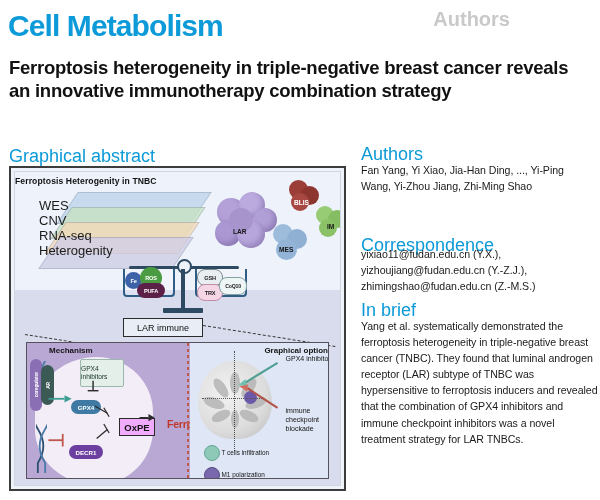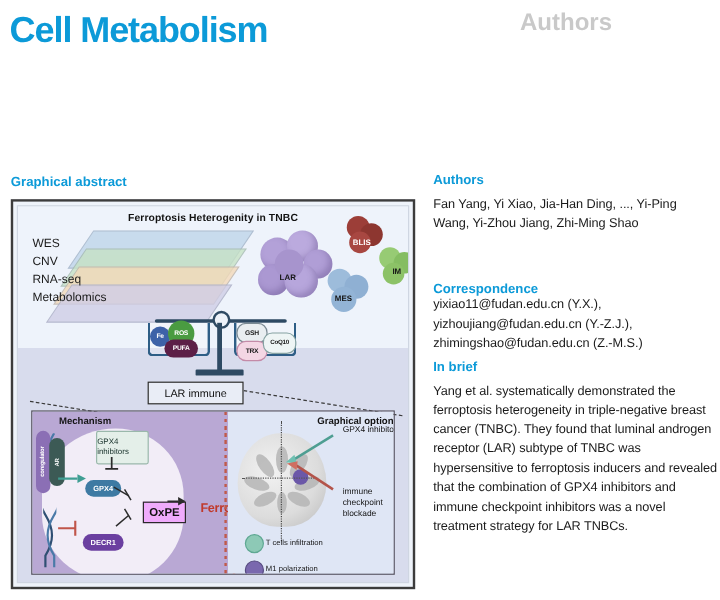--- a/index.html
+++ b/index.html
@@ -23,21 +23,21 @@
     font-size:20px;font-weight:bold;color:#c9c9c9;letter-spacing:0px;
   }
   .paper-title{
     position:absolute;left:9px;top:56px;width:572px;
     font-size:18.5px;font-weight:bold;color:#111;line-height:1.25;
     letter-spacing:-0.25px;
   }
 
   
   .sec-head{
-    color:#0c9ad8;font-size:11px;font-weight:bold;
+    color:#0c9ad8;font-size:18px;font-weight:normal;
     position:absolute;
   }
   #h-graphical{left:9px;top:146px;}
   #h-authors{left:361px;top:144px;}
   #h-corr{left:361px;top:235px;}
   #h-inbrief{left:361px;top:300px;}
 
   .body-txt{
     position:absolute;color:#1a1a1a;font-size:10.6px;line-height:1.52;
     letter-spacing:-0.05px;
@@ -52,33 +52,33 @@
     border:2px solid #3c3c3c;background:#eef3fa;overflow:hidden;
     box-sizing:border-box;
   }
   .fig-inner{position:absolute;inset:3px;border:1px solid #cfd6e2;background:#edf2f9;overflow:hidden;}
 
   .band-top{position:absolute;left:0;top:0;right:0;height:118px;background:#eef3fb;}
   .band-mid{position:absolute;left:0;top:118px;right:0;height:40px;background:#d8dced;}
   .band-bot{position:absolute;left:0;top:158px;right:0;bottom:0;background:#d8dced;}
 
   .fig-title{
-    position:absolute;left:0;right:0;top:4px;text-align:center;
+    position:absolute;left:0;right:0;top:4px;text-align:left;
     font-size:8.6px;font-weight:bold;color:#111;letter-spacing:0.1px;
   }
 
   
   .omics{position:absolute;left:8px;top:18px;width:175px;height:88px;}
   .slab{position:absolute;width:132px;height:30px;opacity:.78;
         transform:skewX(-34deg);border:1px solid rgba(120,130,150,.45);}
   .slab.s1{left:44px;top:2px;background:#bed4ea;}
   .slab.s2{left:38px;top:17px;background:#c6e2c4;}
   .slab.s3{left:32px;top:32px;background:#f4d9b8;}
   .slab.s4{left:26px;top:47px;background:#cfcde6;}
-  .omics-lab{position:absolute;left:4px;font-size:10px;color:#1b1b1b;font-weight:normal;}
+  .omics-lab{position:absolute;left:16px;font-size:13px;color:#1b1b1b;font-weight:normal;}
   .ol1{top:8px;}.ol2{top:23px;text-align:center;}.ol3{top:38px;}.ol4{top:53px;}
 
   
   .cluster{position:absolute;border-radius:50%;}
   .cl-lab{position:absolute;font-size:6.6px;font-weight:bold;color:#151515;white-space:nowrap;}
   .blob{position:absolute;border-radius:50%;}
 
   #cl-LAR{left:200px;top:20px;width:62px;height:60px;}
   #cl-BLIS{left:272px;top:8px;width:34px;height:34px;}
   #cl-MES{left:256px;top:52px;width:38px;height:38px;}
@@ -147,20 +147,21 @@
   .leglab{position:absolute;font-size:6.4px;color:#151515;}
   .vdots{position:absolute;width:0;border-left:1.6px dotted #4a4a4a;}
 </style>
 </head>
 <body>
 
 <div class="page">
 
   <div class="journal-title">Cell Metabolism</div>
   <div class="article-label">Authors</div>
+  <div class="paper-title">Ferroptosis heterogeneity in triple-negative breast cancer reveals an innovative immunotherapy combination strategy</div>
 
   <div class="sec-head" id="h-graphical">Graphical abstract</div>
 
   <div class="sec-head" id="h-authors">Authors</div>
   <div class="body-txt" id="authors-txt">Fan Yang, Yi Xiao, Jia-Han Ding, ..., Yi-Ping Wang, Yi-Zhou Jiang, Zhi-Ming Shao</div>
 
   <div class="sec-head" id="h-corr">Correspondence</div>
   <div class="body-txt" id="corr-txt">yixiao11@fudan.edu.cn (Y.X.), yizhoujiang@fudan.edu.cn (Y.-Z.J.), zhimingshao@fudan.edu.cn (Z.-M.S.)</div>
 
   <div class="sec-head" id="h-inbrief">In brief</div>
@@ -176,21 +177,21 @@
     <div class="fig-title">Ferroptosis Heterogenity in  TNBC</div>
 
     <div class="omics">
       <div class="slab s1"></div>
       <div class="slab s2"></div>
       <div class="slab s3"></div>
       <div class="slab s4"></div>
       <div class="omics-lab ol1">WES</div>
       <div class="omics-lab ol2">CNV</div>
       <div class="omics-lab ol3">RNA-seq</div>
-      <div class="omics-lab ol4">Metabolomics</div>
+      <div class="omics-lab ol4">Heterogenity</div>
     </div>
 
     <div class="cluster" id="cl-LAR">
       <div class="blob" style="left:2px;top:6px;width:28px;height:28px;background:#b3a1d8;box-shadow:inset -3px -3px 5px rgba(90,70,130,.35);"></div>
       <div class="blob" style="left:24px;top:0px;width:26px;height:26px;background:#bbaade;box-shadow:inset -3px -3px 5px rgba(90,70,130,.35);"></div>
       <div class="blob" style="left:38px;top:16px;width:24px;height:24px;background:#b09ed6;box-shadow:inset -3px -3px 5px rgba(90,70,130,.35);"></div>
       <div class="blob" style="left:0px;top:28px;width:26px;height:26px;background:#ab98d2;box-shadow:inset -3px -3px 5px rgba(90,70,130,.35);"></div>
       <div class="blob" style="left:22px;top:28px;width:28px;height:28px;background:#b7a6dc;box-shadow:inset -3px -3px 5px rgba(90,70,130,.35);"></div>
       <div class="blob" style="left:14px;top:16px;width:24px;height:24px;background:#a794cd;"></div>
       <div class="cl-lab" style="left:18px;top:36px;">LAR</div>

